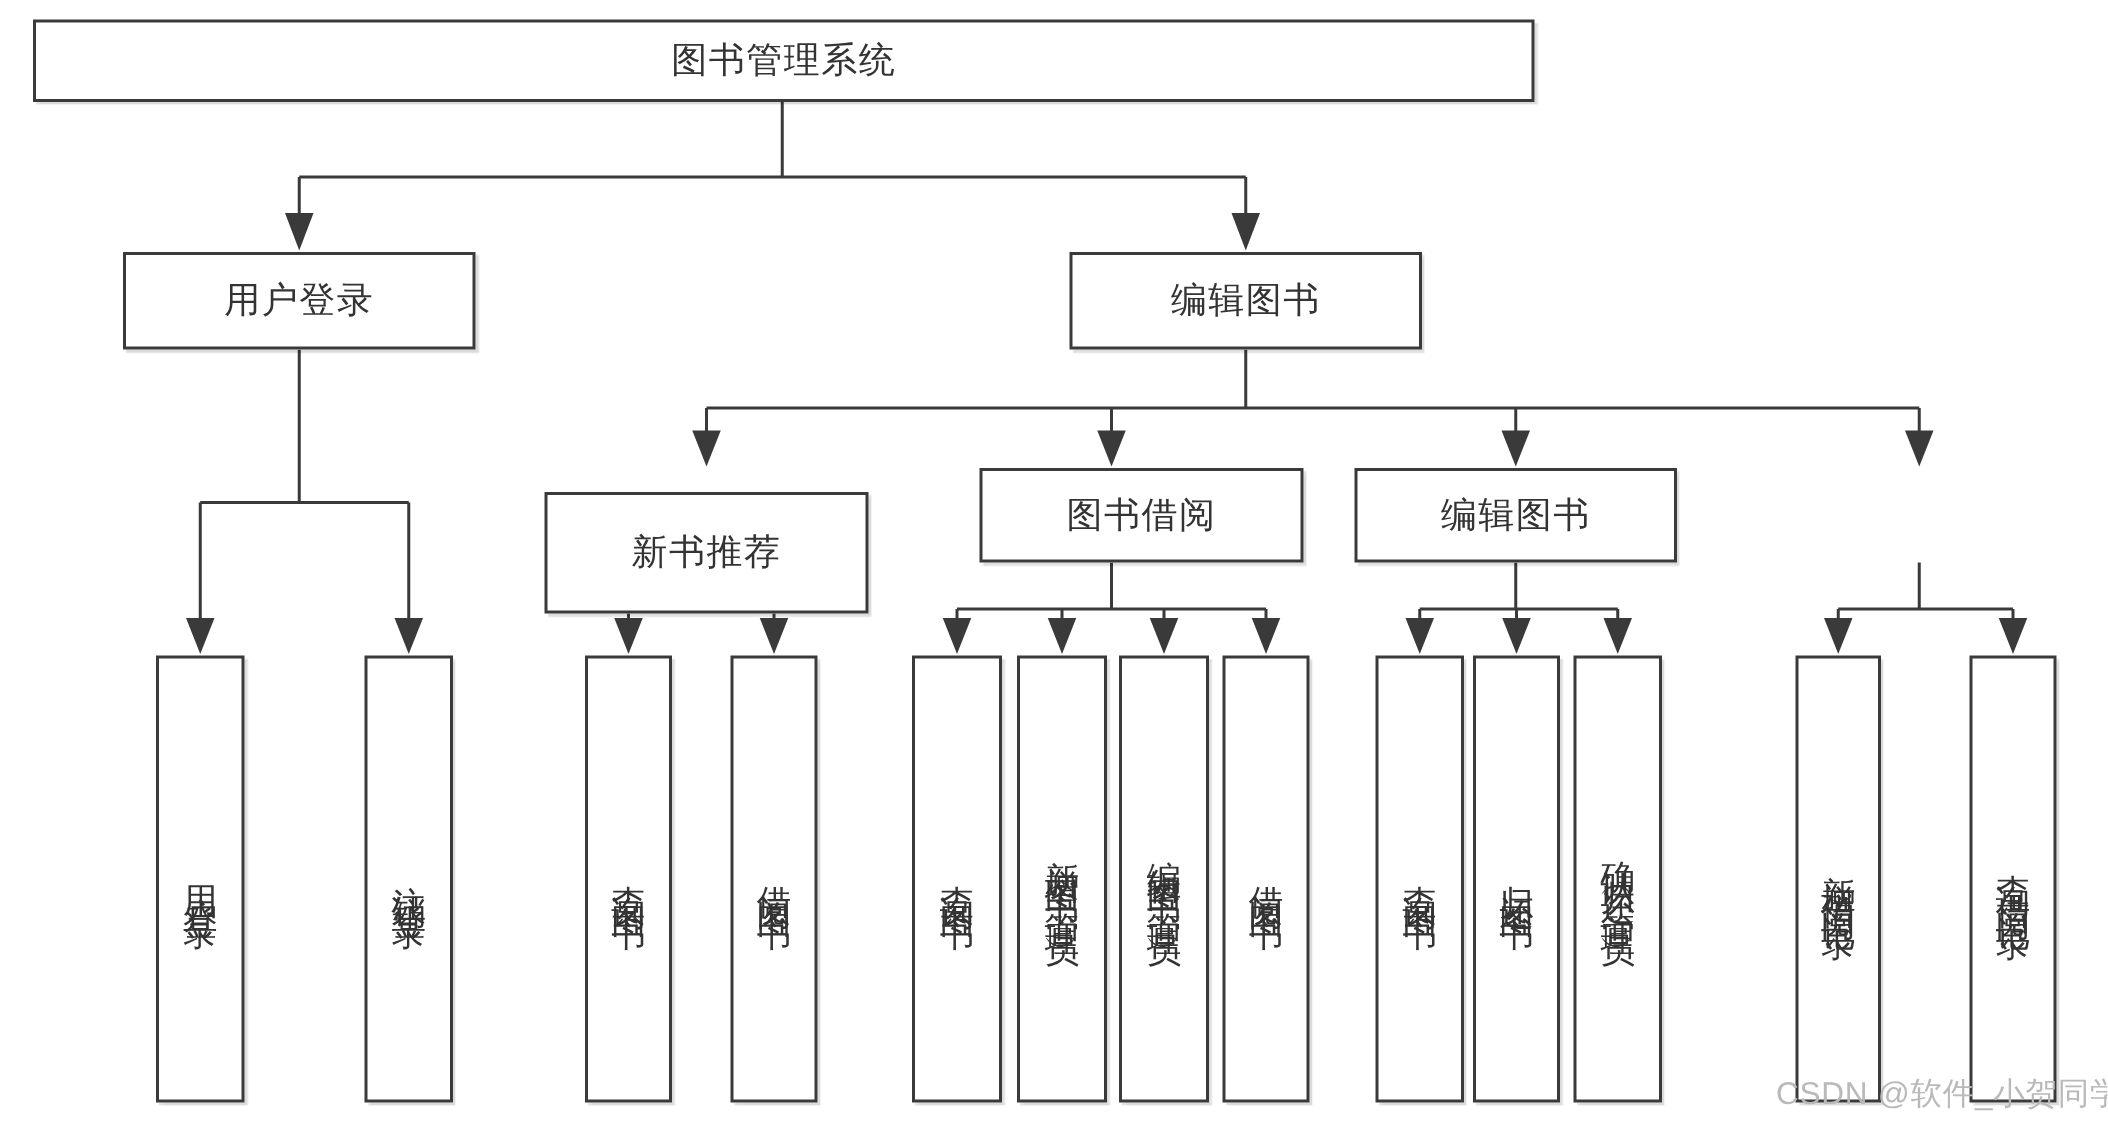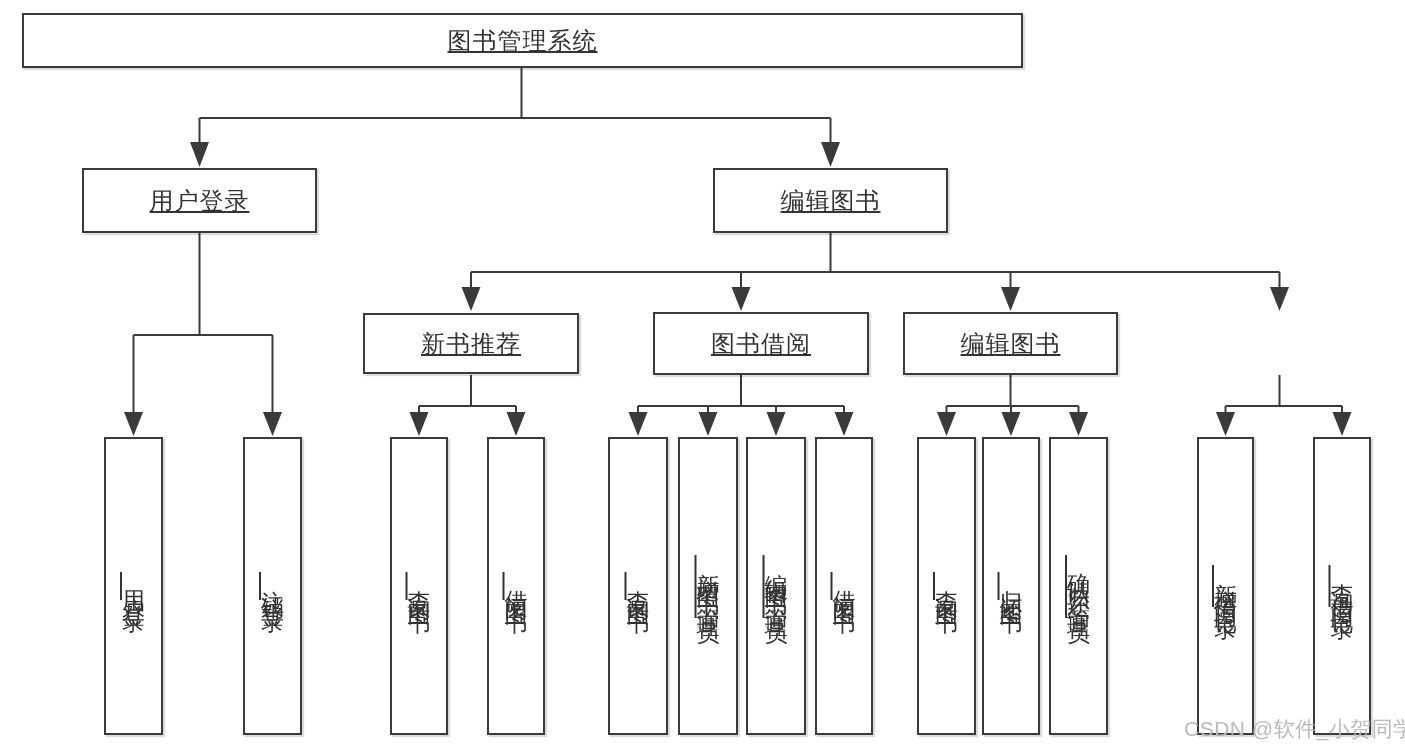--- a/index.html
+++ b/index.html
@@ -15,21 +15,21 @@
   }
   .wires{position:absolute;left:0;top:0;width:1405px;height:747px;pointer-events:none;}
   .wires path{fill:none;stroke:var(--line);stroke-width:2px;}
   .wires polygon{fill:var(--line);stroke:none;}
   .node{
     position:absolute; box-sizing:border-box;
     background:var(--background);
     border:2px solid var(--box-border);
     box-shadow:2px 2px 1px rgba(0,0,0,0.14);
     display:flex; align-items:center; justify-content:center;
-    color:var(--text); text-align:center; line-height:1;text-decoration:underline;
+    color:var(--text); text-align:center; line-height:1;
   }
   .node.h{font-size:24px; letter-spacing:1px;}
   .node.v{
     writing-mode:vertical-lr;
     font-size:23px; letter-spacing:7px;
     padding:4px 0;
   }
   .watermark{
     position:absolute; left:1184px; top:715px; z-index:10;
     font-size:21px; letter-spacing:0.5px;
@@ -82,21 +82,21 @@
       <polygon points="1216,412 1235,412 1225.5,436"></polygon>
       <polygon points="1332.5,412 1351.5,412 1342,436"></polygon>
     </g>
   </svg>
 
   <div class="node h" style="left:22px;top:13px;width:1001px;height:55px">图书管理系统</div>
 
   <div class="node h" style="left:82px;top:168px;width:235px;height:65px">用户登录</div>
   <div class="node h" style="left:713px;top:168px;width:235px;height:65px">编辑图书</div>
 
-  <div class="node h" style="left:363px;top:313px;width:216px;height:61px">新书推荐</div>
+  <div class="node h" style="left:363px;top:328px;width:216px;height:81px">新书推荐</div>
   <div class="node h" style="left:653px;top:312px;width:216px;height:63px">图书借阅</div>
   <div class="node h" style="left:903px;top:312px;width:215px;height:63px">编辑图书</div>
 
   <div class="node v" style="left:104px;top:437px;width:59px;height:298px">用户登录</div>
   <div class="node v" style="left:243px;top:437px;width:59px;height:298px">注销登录</div>
 
   <div class="node v" style="left:390px;top:437px;width:58px;height:298px">查询图书</div>
   <div class="node v" style="left:487px;top:437px;width:58px;height:298px">借阅图书</div>
 
   <div class="node v" style="left:608px;top:437px;width:60px;height:298px">查询图书</div>

